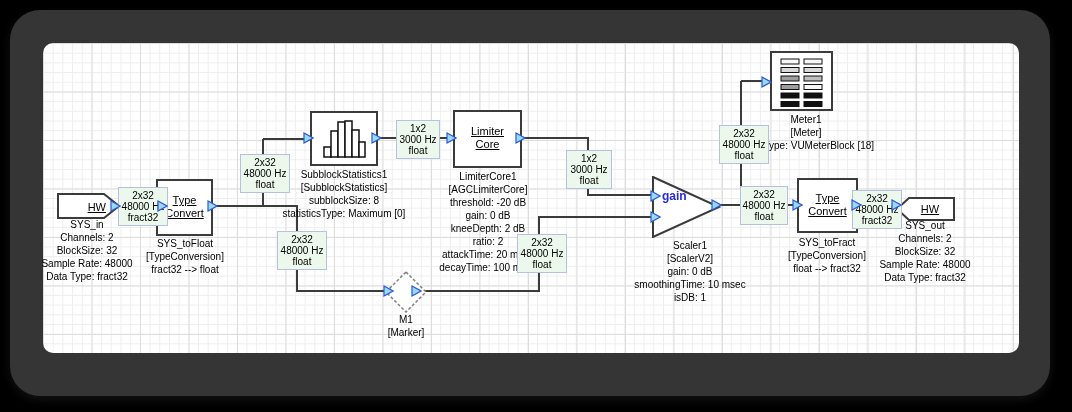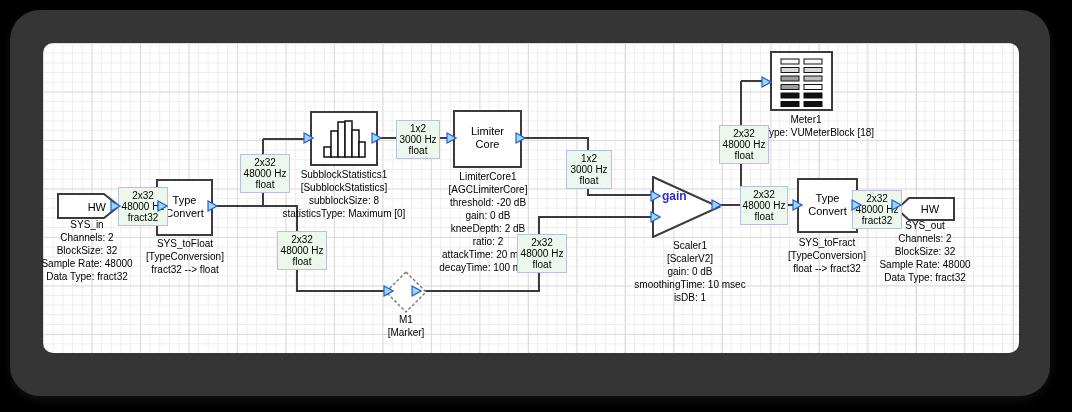--- a/index.html
+++ b/index.html
@@ -21,20 +21,21 @@
       linear-gradient(#eeeeee 1px, transparent 1px),
       linear-gradient(90deg,#eeeeee 1px, transparent 1px);
     background-size:48.5px 48.5px,48.5px 48.5px,9.7px 9.7px,9.7px 9.7px;
   }
   .scene{position:absolute;left:0;top:0;width:1072px;height:412px;}
   .wire{position:absolute;background:#3b3b3b;z-index:2;}
   .block{position:absolute;background:#fff;border:2px solid #3b3b3b;box-sizing:border-box;z-index:4;}
   .blocktext{
     position:absolute;z-index:5;font-size:11px;line-height:13px;color:#000;
     text-align:center;
+    text-decoration:underline;
   }
   .lbl{
     position:absolute;transform:translateX(-50%);text-align:center;
     font-size:10px;line-height:13px;color:#000;white-space:nowrap;z-index:3;
   }
   .badge{
     position:absolute;background:#edf8ec;border:1px solid #b6c1df;
     font-size:10px;line-height:11px;text-align:center;color:#000;
     padding:2px 1px;z-index:6;box-sizing:content-box;
   }
@@ -104,20 +105,21 @@
   <div class="lbl" style="left:690px;top:239px">
     <div>Scaler1</div>
     <div>[ScalerV2]</div>
     <div>gain: 0 dB</div>
     <div>smoothingTime: 10 msec</div>
     <div>isDB: 1</div>
   </div>
 
   <div class="lbl" style="left:806px;top:113px">
     <div>Meter1</div>
+    <div>[Meter]</div>
     <div>meterType: VUMeterBlock [18]</div>
   </div>
 
   <div class="lbl" style="left:827px;top:236px">
     <div>SYS_toFract</div>
     <div>[TypeConversion]</div>
     <div>float --&gt; fract32</div>
   </div>
 
   <div class="lbl" style="left:925px;top:219px">

